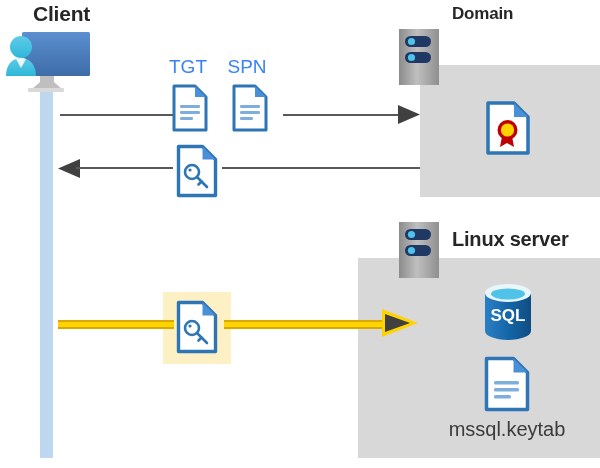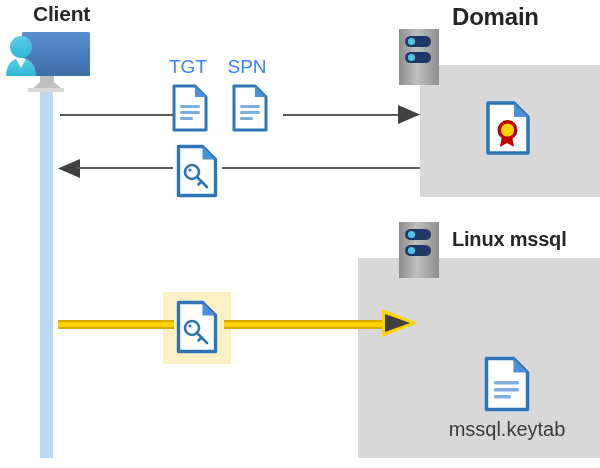--- a/index.html
+++ b/index.html
@@ -25,21 +25,21 @@
   }
 
   
   .title {
     font-weight: bold;
     color: #262626;
     line-height: 1.12;
     letter-spacing: -0.2px;
   }
   .title-client { font-size: 21px; }
-  .title-dc { font-size: 24px; }
+  .title-dc { font-size: 17px; }
   .title-linux { font-size: 20px; }
 
   .doc-caption {
     font-size: 20px;
     color: #3b3b3b;
     text-align: center;
     white-space: nowrap;
   }
   .doc-label {
     font-size: 19px;
@@ -153,22 +153,37 @@
         </linearGradient>
       </defs>
       <rect x="0" y="0" width="40" height="56" fill="url(#srvGrad2)"></rect>
       <rect x="6" y="7" width="26" height="11" rx="5.5" fill="#1f3864"></rect>
       <circle cx="12.5" cy="12.5" r="3.6" fill="#4fc3e8"></circle>
       <rect x="6" y="23" width="26" height="11" rx="5.5" fill="#1f3864"></rect>
       <circle cx="12.5" cy="28.5" r="3.6" fill="#4fc3e8"></circle>
     </svg>
   </div>
 
-  <div class="abs title title-linux" style="left:452px; top:228px; width:148px;">Linux mssql</div>
-
+  <div class="abs title title-linux" style="left:452px; top:228px; width:148px;">Linux server</div>
+
+  <div class="abs" style="left:480px; top:283px; width:56px; height:58px;">
+    <svg width="56" height="58" viewBox="0 0 56 58">
+      <defs>
+        <linearGradient id="sqlGrad" x1="0" y1="0" x2="1" y2="0">
+          <stop offset="0%" stop-color="#2a7fc4"></stop>
+          <stop offset="55%" stop-color="#1464a5"></stop>
+          <stop offset="100%" stop-color="#0f4d83"></stop>
+        </linearGradient>
+      </defs>
+      <path d="M5 10 h46 v38 a23 9 0 0 1 -46 0 z" fill="url(#sqlGrad)"></path>
+      <ellipse cx="28" cy="10" rx="23" ry="9" fill="#e9f6fb"></ellipse>
+      <ellipse cx="28" cy="11" rx="17" ry="5.5" fill="#4fc3e8"></ellipse>
+      <text x="28" y="38" text-anchor="middle" font-family="Liberation Sans, sans-serif" font-size="17" font-weight="bold" fill="#ffffff">SQL</text>
+    </svg>
+  </div>
 
   <div class="abs" style="left:484px; top:356px; width:46px; height:56px;">
     <svg width="46" height="56" viewBox="0 0 46 56">
       <path d="M2.5 2.5 h27 l14 14 v37 h-41 z" fill="#ffffff" stroke="#2e75b6" stroke-width="3.5" stroke-linejoin="round"></path>
       <path d="M29.5 2.5 l14 14 h-14 z" fill="#4a90d9"></path>
       <rect x="10" y="25" width="25" height="3.6" rx="1.5" fill="#7eaedd"></rect>
       <rect x="10" y="32" width="25" height="3.6" rx="1.5" fill="#7eaedd"></rect>
       <rect x="10" y="39" width="17" height="3.6" rx="1.5" fill="#7eaedd"></rect>
     </svg>
   </div>

